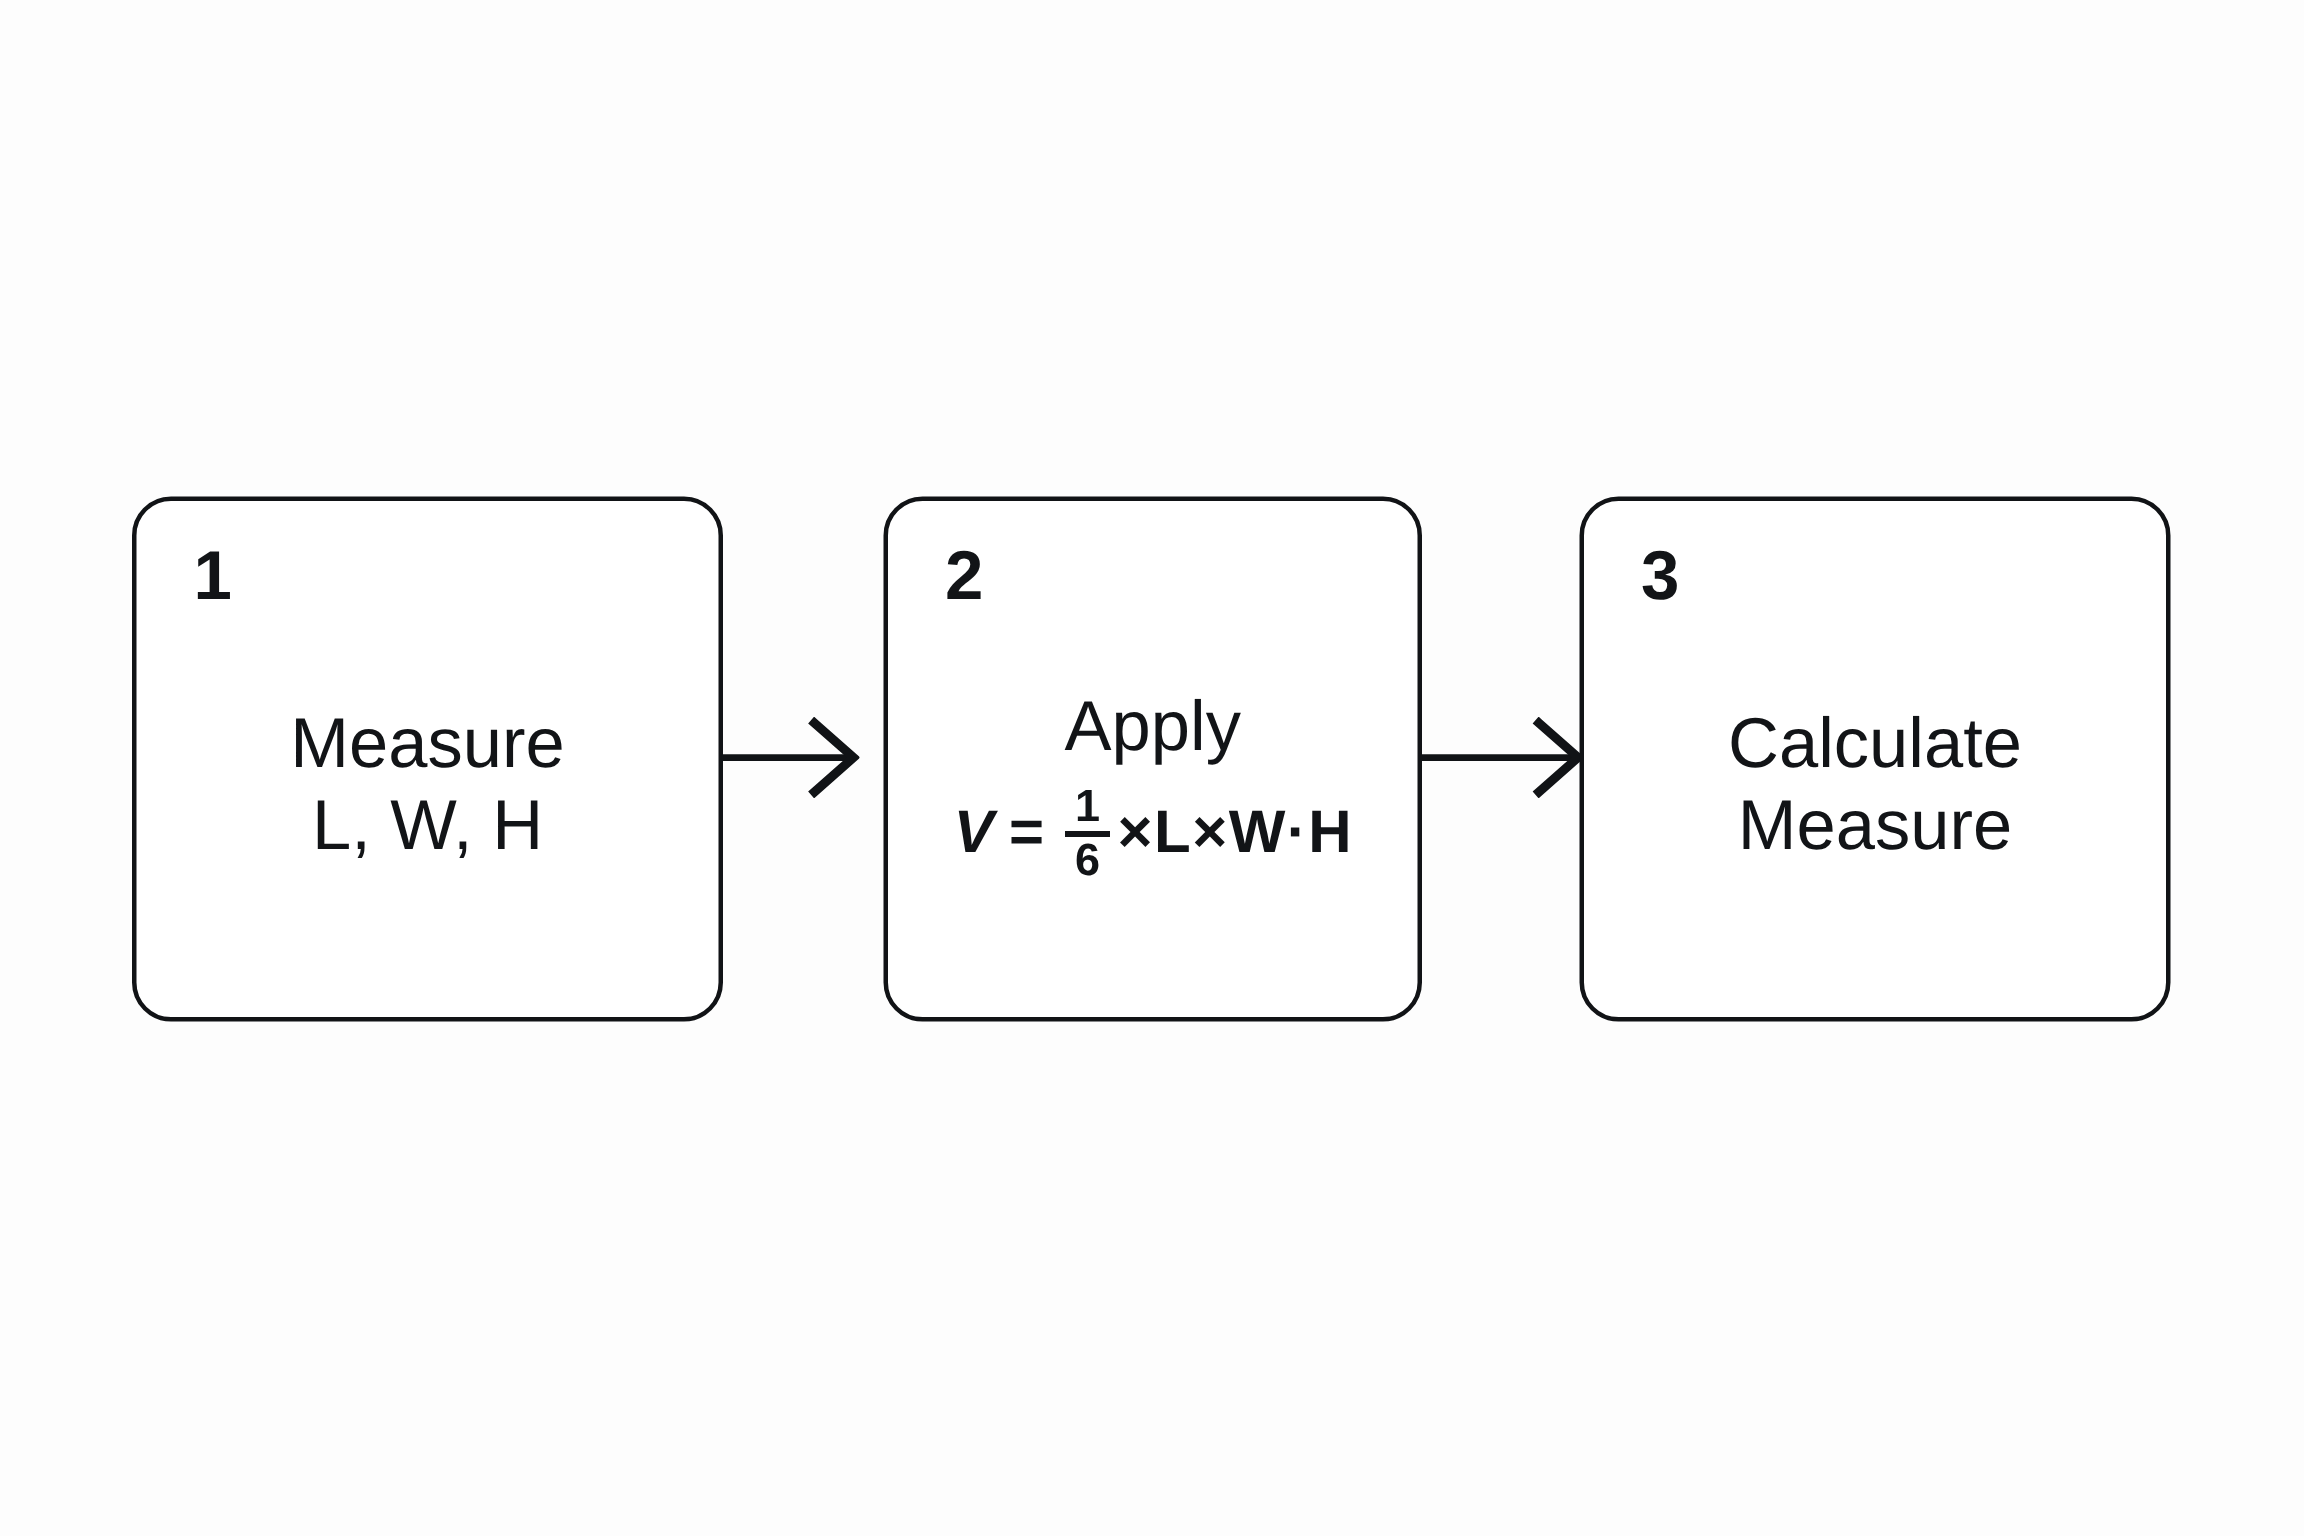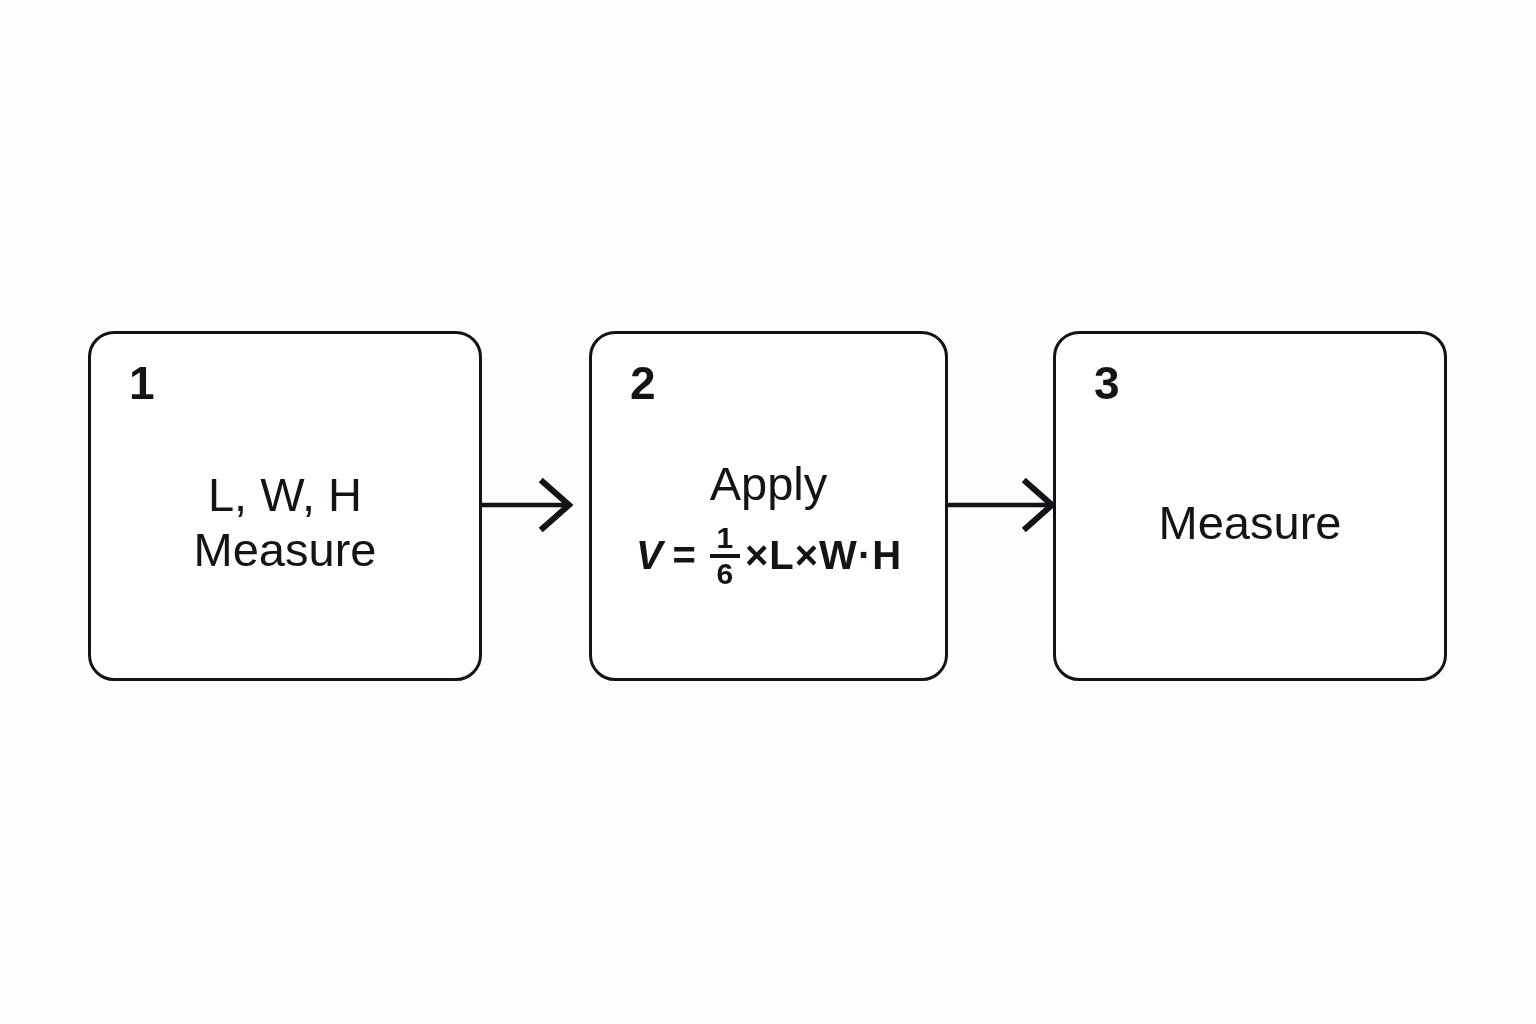--- a/index.html
+++ b/index.html
@@ -127,22 +127,22 @@
   }
 </style>
 </head>
 <body>
 
 <div class="canvas">
 
   <div class="step-box" style="left:88px; top:331px; width:394px; height:350px;">
     <div class="step-number">1</div>
     <div class="step-body">
+      <div class="step-line">Measure</div>
       <div class="step-line">L, W, H</div>
-      <div class="step-line">Measure</div>
     </div>
   </div>
 
   <div class="arrow" style="left:481px; top:478px; width:92px; height:54px;">
     <svg width="92" height="54" viewBox="0 0 92 54">
       <line x1="0" y1="27" x2="84" y2="27" stroke="#111316" stroke-width="4.5"></line>
       <polyline points="62,4 88,27 62,50" fill="none" stroke="#111316" stroke-width="6" stroke-linecap="square" stroke-linejoin="miter"></polyline>
     </svg>
   </div>
 
@@ -171,17 +171,18 @@
   <div class="arrow" style="left:948px; top:478px; width:108px; height:54px;">
     <svg width="108" height="54" viewBox="0 0 108 54">
       <line x1="0" y1="27" x2="100" y2="27" stroke="#111316" stroke-width="4.5"></line>
       <polyline points="78,4 104,27 78,50" fill="none" stroke="#111316" stroke-width="6" stroke-linecap="square" stroke-linejoin="miter"></polyline>
     </svg>
   </div>
 
   <div class="step-box" style="left:1053px; top:331px; width:394px; height:350px;">
     <div class="step-number">3</div>
     <div class="step-body">
+      <div class="step-line">Calculate</div>
       <div class="step-line">Measure</div>
     </div>
   </div>
 
 </div>
 
 </body></html>

